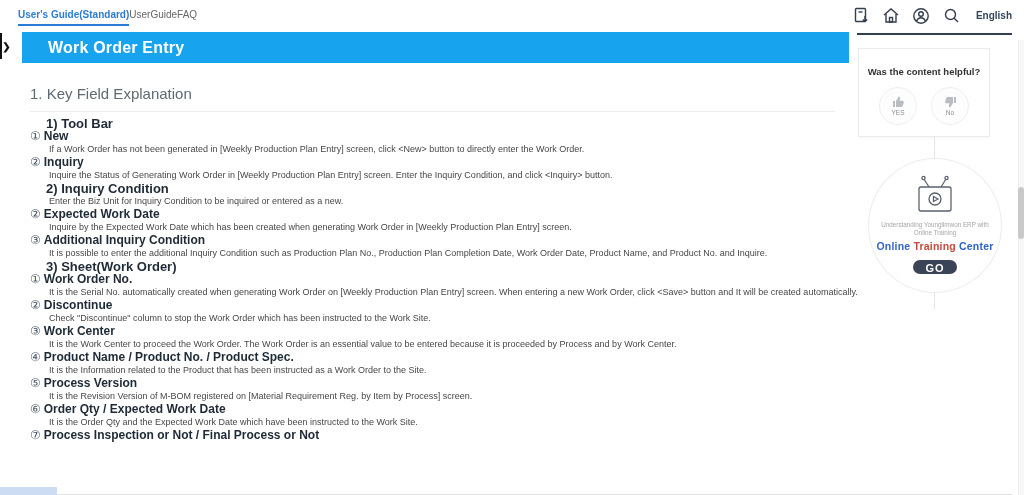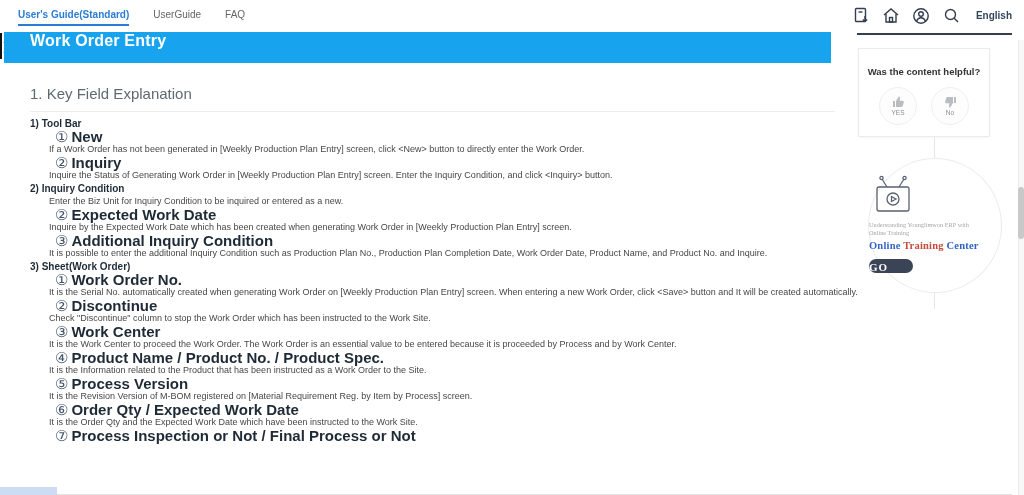--- a/index.html
+++ b/index.html
@@ -1,59 +1,59 @@
 <!DOCTYPE html>
 <html><head>
 <meta charset="utf-8">
 <style>
   * { margin:0; padding:0; box-sizing:border-box; }
   html,body { width:1024px; height:495px; overflow:hidden; }
   body { font-family:"Liberation Sans", sans-serif; background:#fff; position:relative; color:#333; }
 
   
   .topnav { position:absolute; top:0; left:0; width:1024px; height:33px; background:#fff; }
-  .tabs { position:absolute; left:18px; top:9px; display:flex; gap:24px; }
+  .tabs { position:absolute; left:18px; top:9px; display:flex; }
   .tab { font-size:10px; color:#666; cursor:pointer; padding-bottom:4px; }
   .tab.active { color:#2a7cd4; font-weight:bold; border-bottom:2px solid #2a7cd4; }
   .nav-right { position:absolute; right:12px; top:6px; display:flex; align-items:center; gap:11px; }
   .nav-icon { width:19px; height:19px; display:flex; align-items:center; justify-content:center; cursor:pointer; }
   .nav-icon svg { stroke:#333e4e; fill:none; stroke-width:1.4; }
   .lang { font-size:10px; color:#33475b; font-weight:bold; margin-left:4px; cursor:pointer; }
   .nav-divider { position:absolute; top:33px; left:857px; width:155px; height:2px; background:#333e4e; }
 
   
   .panel-toggle { position:absolute; left:0; top:33px; width:11px; height:26px; background:#fff; border-left:2px solid #111;
                   color:#111; font-size:10px; font-weight:bold; display:flex; align-items:center; justify-content:center; cursor:pointer; }
-  .banner { position:absolute; left:4px; top:32px; width:827px; height:31px; background:#18a3ee; display:flex; align-items:flex-start; }
+  .banner { position:absolute; left:22px; top:32px; width:827px; height:31px; background:#18a3ee; display:flex; align-items:center; }
   .banner-title { color:#fff; font-size:16px; font-weight:bold; padding-left:26px; letter-spacing:0.2px; }
 
   
   .main { position:absolute; left:0; top:63px; width:845px; }
   .intro { font-size:10px; color:#3b3b3b; padding:28px 0 0 10px; }
   .section-title { font-size:15px; color:#5f6a72; padding:22px 0 0 30px; }
   .section-rule { margin:9px 0 0 30px; width:805px; border-top:1px solid #ededed; }
   .content { padding:5px 0 0 30px; }
-  .group-head { font-size:10px; line-height:13px; font-weight:bold; color:#1e2a36; margin-left:0; }
-  .item-label { font-size:15px;  line-height:13px; font-weight:bold; color:#1e2a36; margin-left:25px; }
+  .group-head { font-size:13px; line-height:13px; font-weight:bold; color:#1e2a36; margin-left:16px; }
+  .item-label { font-size:12px;  line-height:13px; font-weight:bold; color:#1e2a36; }
   .item-label .marker { font-weight:normal; color:#44546a; margin-right:3px; }
   .item-desc  { font-size:9px;  line-height:13px; color:#474747; margin-left:19px; white-space:nowrap; }
 
   
   .feedback-card { position:absolute; left:858px; top:48px; width:132px; height:89px; background:#fff;
                    border:1px solid #ebebeb; box-shadow:0 1px 3px rgba(0,0,0,0.04); text-align:center; }
   .feedback-q { font-size:9.5px; color:#333; font-weight:bold; margin-top:17px; }
   .feedback-btns { display:flex; justify-content:center; gap:14px; margin-top:10px; }
   .fb-btn { width:38px; height:38px; border-radius:50%; border:1px solid #efefef; background:#fdfdfd;
             display:flex; flex-direction:column; align-items:center; justify-content:center; cursor:pointer; }
   .fb-btn svg { fill:#b9bdc2; }
   .fb-label { font-size:6.5px; color:#8a8f94; margin-top:1px; }
   .connector-top { position:absolute; left:934px; top:137px; width:1px; height:22px; background:#e6e6e6; }
   .connector-bottom { position:absolute; left:934px; top:293px; width:1px; height:16px; background:#e6e6e6; }
   .training-circle { position:absolute; left:868px; top:158px; width:134px; height:135px; border-radius:50%;
-                     border:1px solid #ececec; background:#fff; text-align:left;font-family:Liberation Serif, serif; }
+                     border:1px solid #ececec; background:#fff; text-align:center; }
   .tv-icon { margin-top:16px; }
   .tv-icon svg { stroke:#5a6270; fill:none; stroke-width:1.3; }
   .tagline { font-size:6.3px; color:#a6a6a6; line-height:8px; margin-top:2px; }
   .otc-title { font-size:10.5px; font-weight:bold; margin-top:3px; letter-spacing:0.2px; }
   .otc-title .w1 { color:#3566c8; } .otc-title .w2 { color:#c2493b; } .otc-title .w3 { color:#2f62c4; }
   .go-btn { display:inline-block; margin-top:8px; width:44px; height:14px; line-height:17px; border-radius:9px;
             background:#3b4457; color:#fff; font-size:11px; font-weight:bold; letter-spacing:1px; cursor:pointer; }
 
   
   .vscroll-track { position:absolute; right:0; top:40px; width:6px; height:455px; background:#f7f7f7; border-left:1px solid #ececec; }

